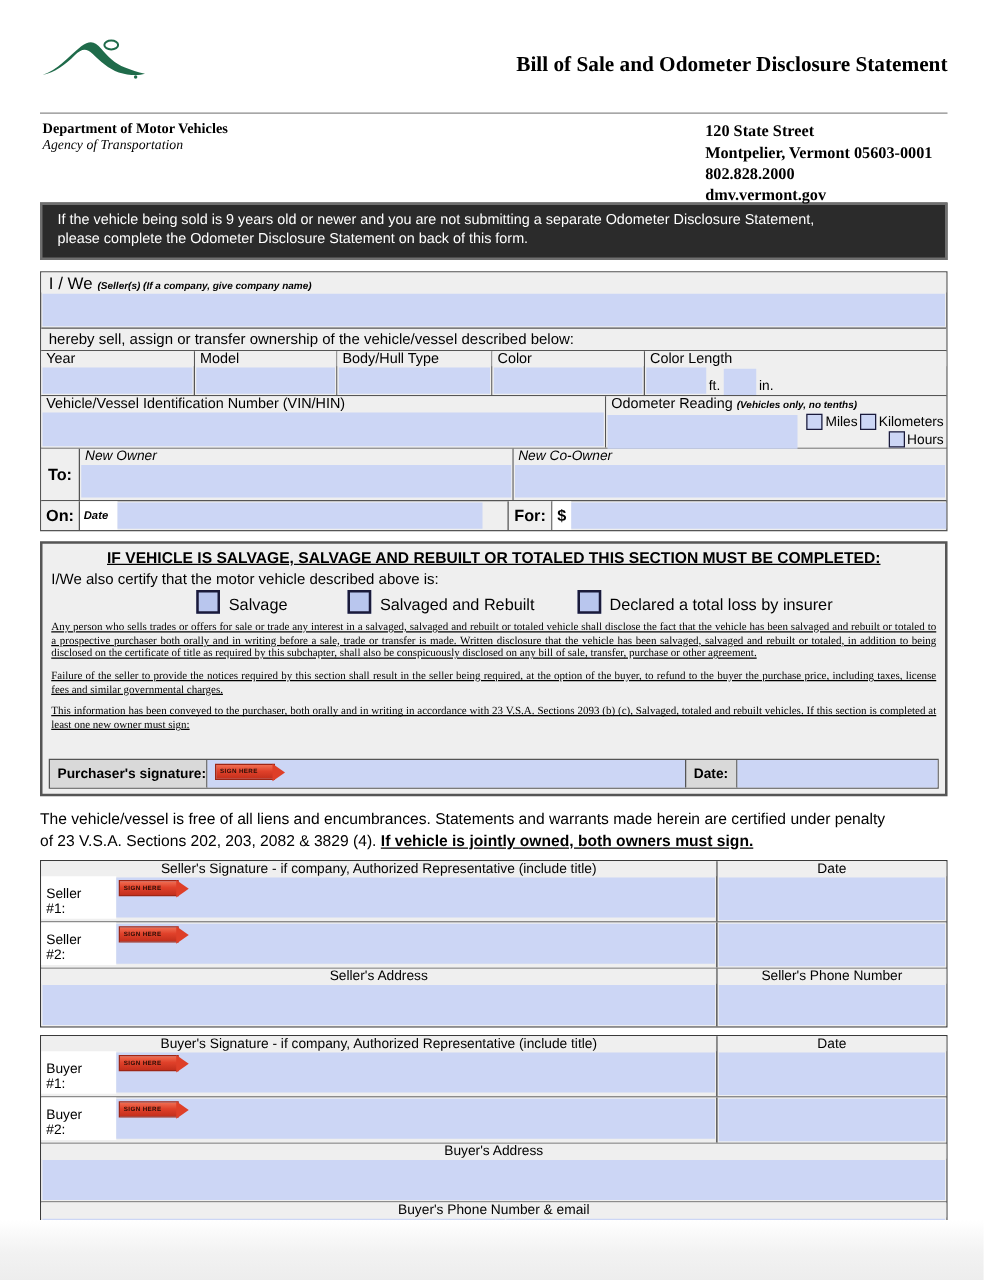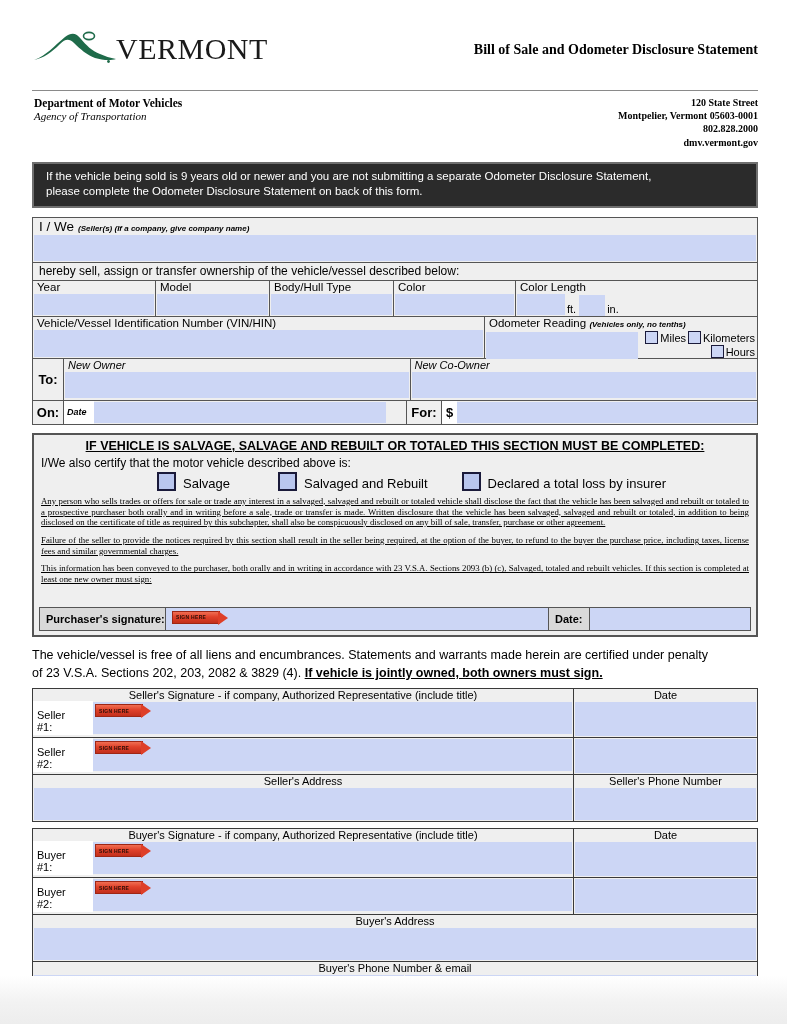--- a/index.html
+++ b/index.html
@@ -45,21 +45,21 @@
     font-size: 30px;
     letter-spacing: .5px;
     color: #1a1a1a;
     line-height: 1;
     margin-left: -2px;
   }
   .hdr-title {
     position: absolute; right: 8px; top: 18px;
     font-family: "Liberation Serif", serif;
     font-weight: bold;
-    font-size: 14px;
+    font-size: 17px;
     color: #000;
   }
   .rule {
     border-top: 1px solid #8a8a8a;
     margin: 4px 8px 0 10px;
   }
   .hdr2 {
     position: relative;
     margin: 5px 8px 0 12px;
     height: 56px;
@@ -72,25 +72,25 @@
     line-height: 1.25;
   }
   .agency {
     font-family: "Liberation Serif", serif;
     font-style: italic;
     font-size: 11px;
     color: #000;
     line-height: 1.25;
   }
   .addr {
-    position: absolute; right: 0; top: 0;
-    text-align: right;
+    position: absolute; right: 12px; top: 0;
+    text-align: left;
     font-family: "Liberation Serif", serif;
     font-weight: bold;
-    font-size: 10px;
+    font-size: 13px;
     line-height: 1.32;
     color: #000;
   }
 
   
   .notice {
     margin: 10px 8px 0 10px;
     background: #2b2b2b;
     border: 2px solid #6f6f6f;
     padding: 5px 8px 6px 12px;
@@ -263,21 +263,20 @@
 <div class="page">
   <div class="sheet">
 
     <div class="hdr">
       <div class="logo-wrap">
         <svg class="logo-mtn" width="86" height="34" viewBox="0 0 86 34">
           <path d="M2 30 C14 26, 22 16, 33 7 C40 2, 44 3, 49 9 C54 15, 60 21, 68 24 C73 26, 78 28, 84 29 C78 31, 70 30, 63 28 C55 25, 48 19, 42 13 C37 8, 33 9, 28 14 C20 22, 12 28, 2 30 Z" fill="#1f6b4a"></path>
           <ellipse cx="57" cy="6" rx="5.5" ry="3.6" fill="none" stroke="#1f6b4a" stroke-width="1.6"></ellipse>
           <circle cx="76.5" cy="31.5" r="1.4" fill="#1f6b4a"></circle>
         </svg>
-        <div class="logo-word">VERMONT</div>
       </div>
       <div class="hdr-title">Bill of Sale and Odometer Disclosure Statement</div>
     </div>
 
     <div class="rule"></div>
 
     <div class="hdr2">
       <div class="dept">Department of Motor Vehicles</div>
       <div class="agency">Agency of Transportation</div>
       <div class="addr">

